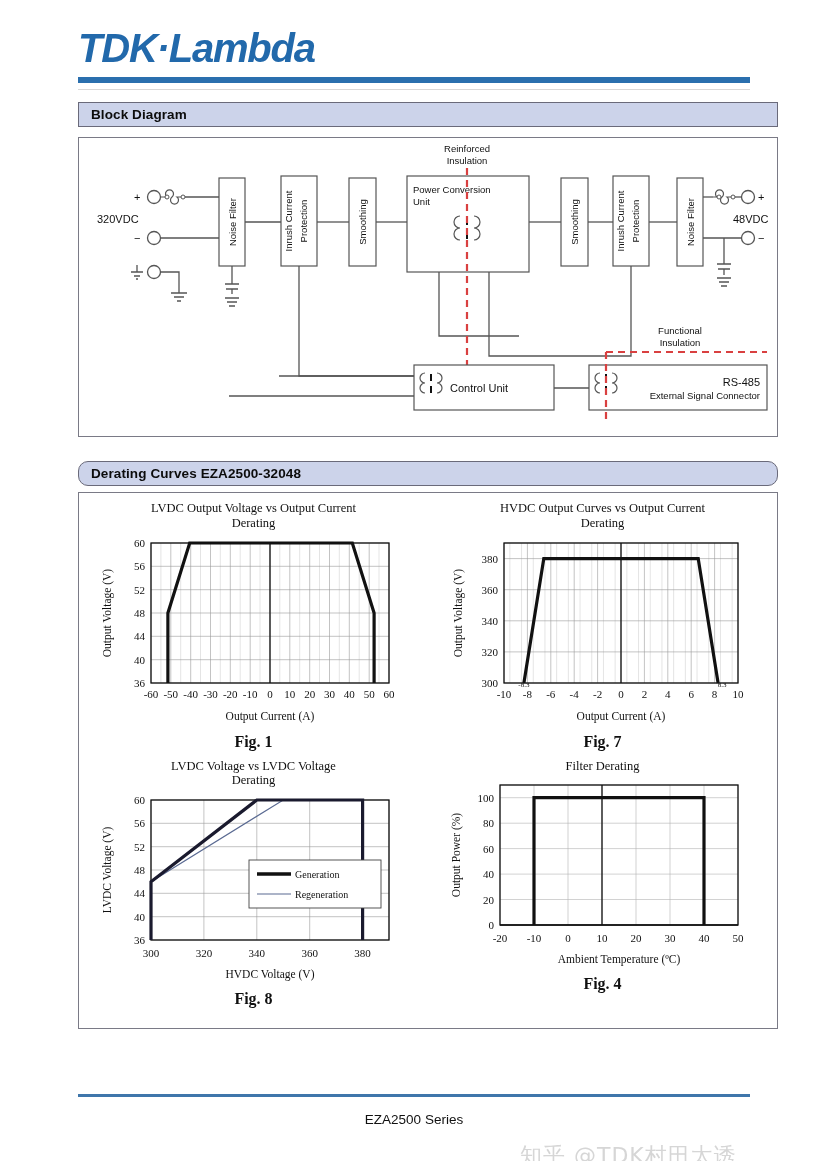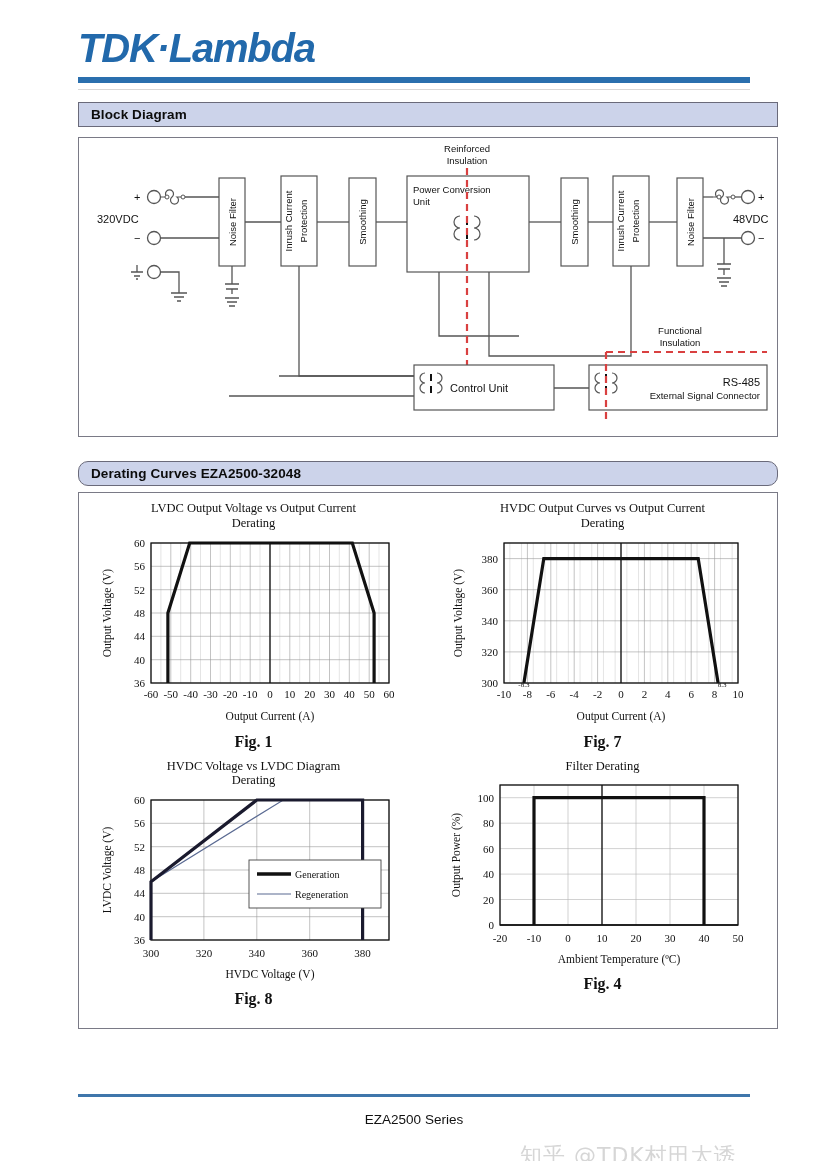--- a/index.html
+++ b/index.html
@@ -503,21 +503,21 @@
         <text class="tks2" x="85.9" y="156" text-anchor="middle">-8.3</text>
         <text class="tks2" x="284" y="156" text-anchor="middle">8.3</text>
         <text class="axl2" x="183" y="189" text-anchor="middle">Output Current (A)</text>
         <text class="axl2" x="24" y="82" text-anchor="middle" transform="rotate(-90 24 82)">Output Voltage (V)</text>
       </svg>
       <div class="fig-caption">Fig. 7</div>
     </div>
 
     <div class="fig-cell">
       <div class="fig-title">
-        <div>HVDC Voltage vs LVDC Diagram</div>
+        <div>LVDC Voltage vs LVDC Voltage</div>
         <div>Derating</div>
       </div>
       <svg width="330" height="200" viewBox="0 0 330 200">
         <style>
           .ax3  { stroke:#111; stroke-width:1.3; fill:none; }
           .gl3  { stroke:#9a9a9a; stroke-width:0.6; }
           .gen3 { stroke:#1a1a2e; stroke-width:3.2; fill:none; stroke-linejoin:miter; }
           .reg3 { stroke:#5a6a92; stroke-width:1.2; fill:none; }
           .tk3  { font-family:"Liberation Serif", serif; font-size:11px; fill:#111; }
           .axl3 { font-family:"Liberation Serif", serif; font-size:11.5px; fill:#111; }

